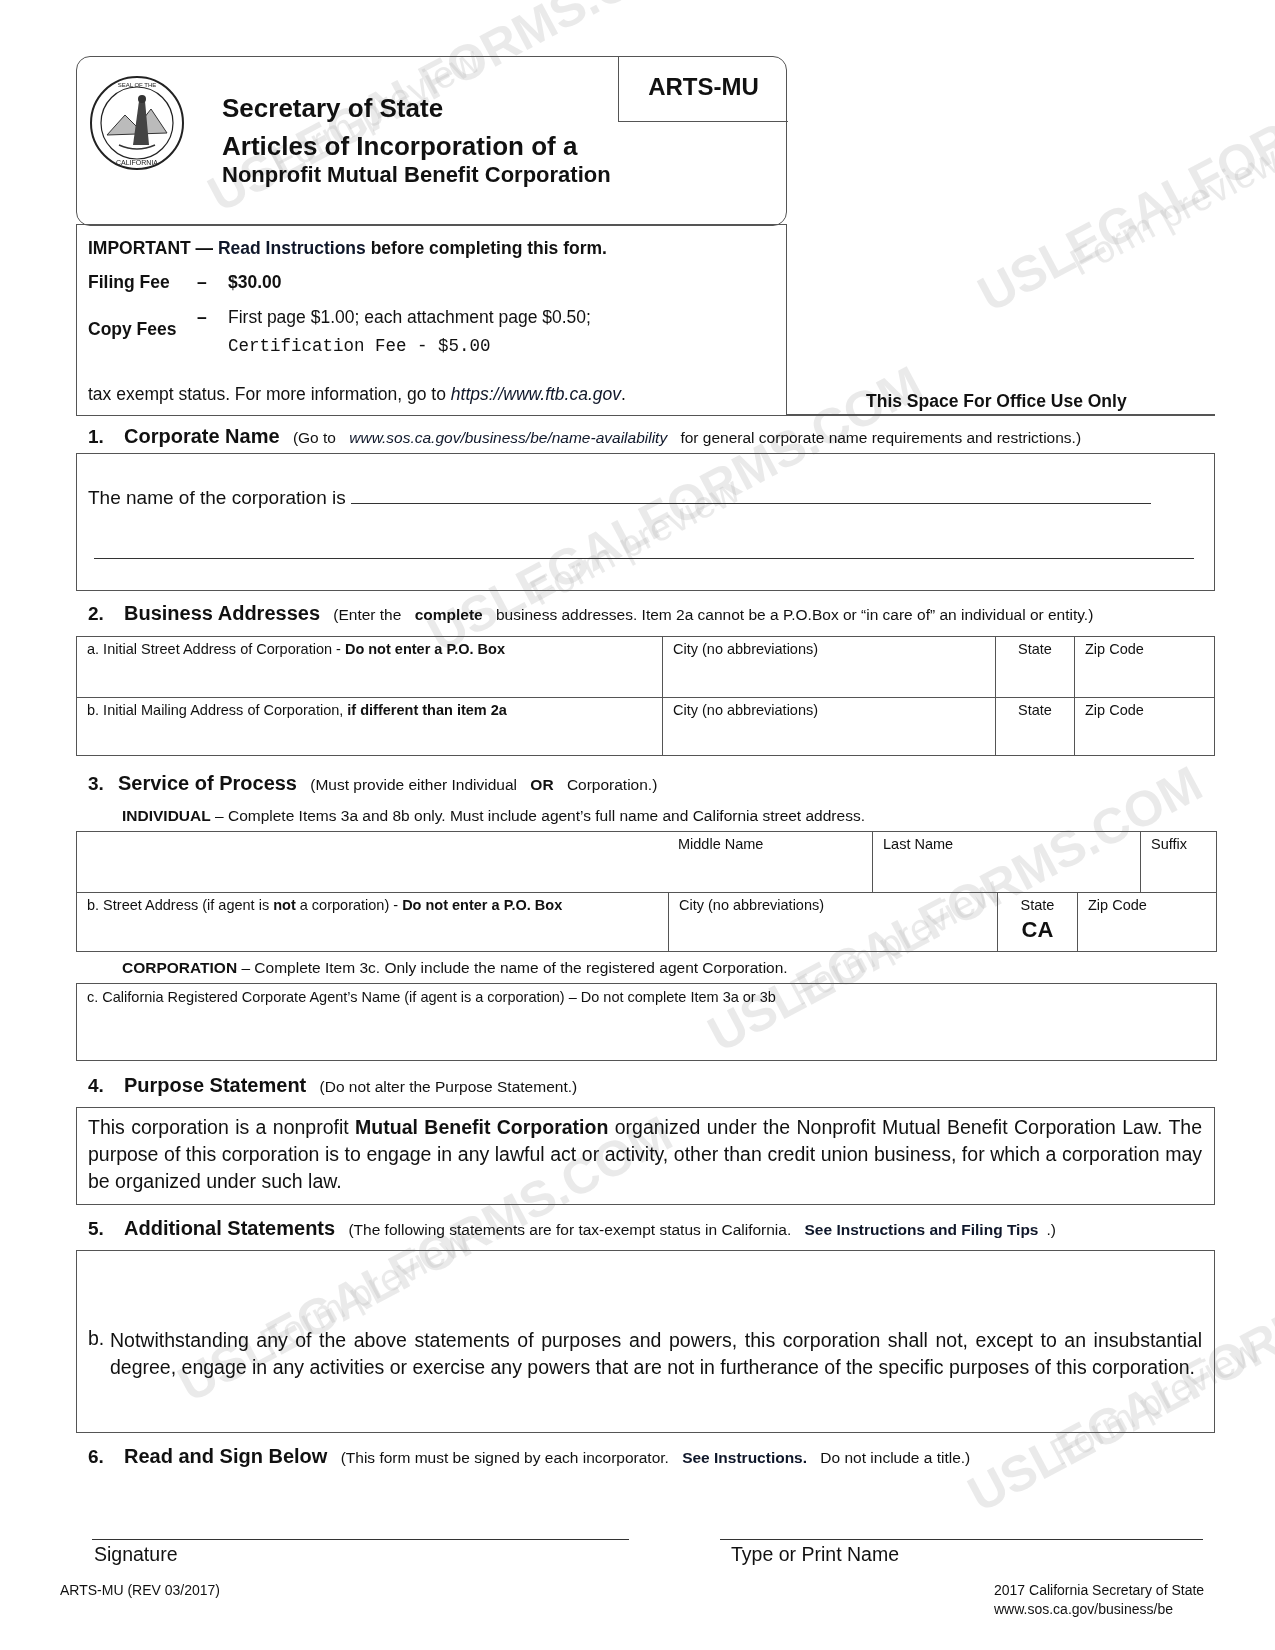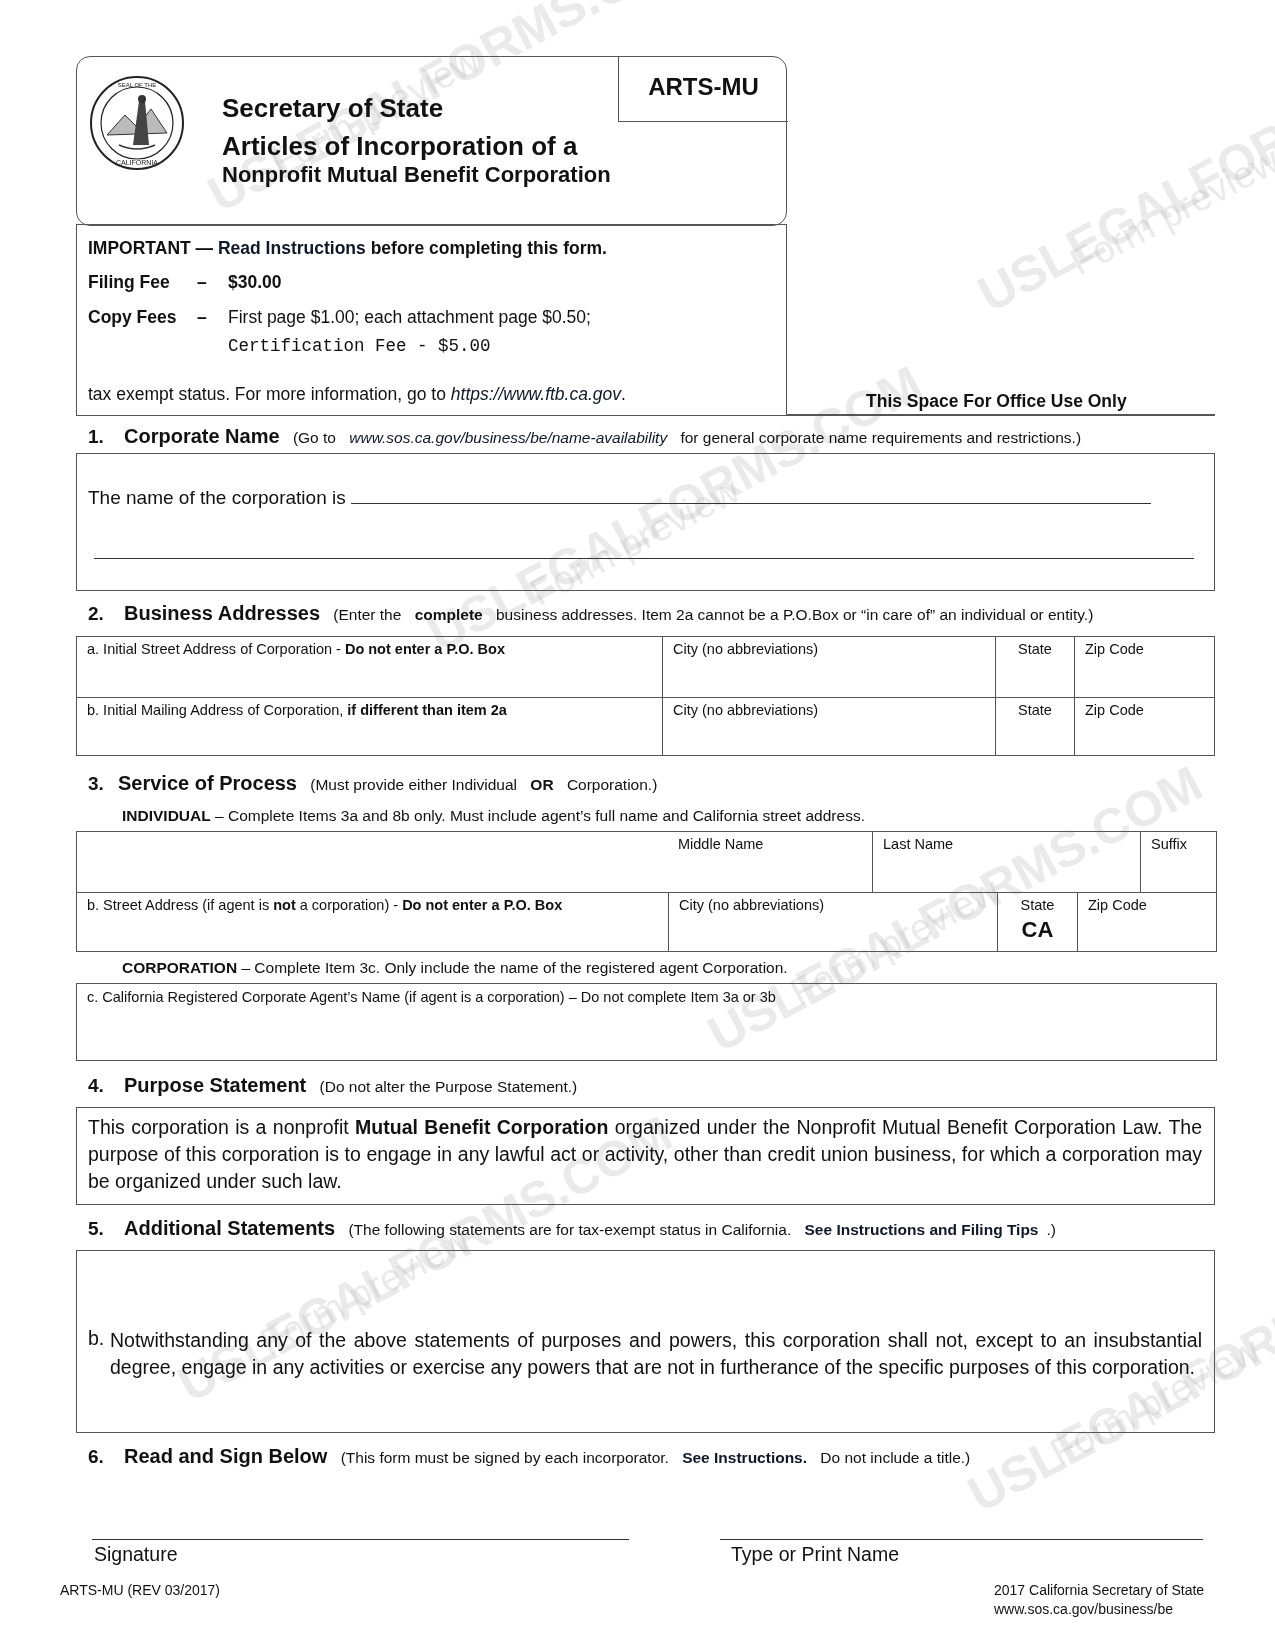--- a/index.html
+++ b/index.html
@@ -60,21 +60,21 @@
 
 <div class="box" style="left:76px;top:224px;width:711px;height:192px;font-size:17.5px;">
   <div class="abs" style="left:11px;top:13px;white-space:nowrap;">
     <span class="bold">IMPORTANT —</span>
     <span class="bold link">Read Instructions</span>
     <span class="bold">before completing this form.</span>
   </div>
   <div class="abs bold" style="left:11px;top:47px;">Filing Fee</div>
   <div class="abs bold" style="left:120px;top:47px;">–</div>
   <div class="abs bold" style="left:151px;top:47px;">$30.00</div>
-  <div class="abs bold" style="left:11px;top:82px;">Copy Fees</div>
+  <div class="abs bold" style="left:11px;top:94px;">Copy Fees</div>
   <div class="abs bold" style="left:120px;top:82px;">–</div>
   <div class="abs" style="left:151px;top:82px;">First page $1.00; each attachment page $0.50;</div>
   <div class="abs" style="left:151px;top:111px;font-family:Liberation Mono, monospace;">Certification Fee - $5.00</div>
   <div class="abs" style="left:11px;top:159px;white-space:nowrap;">
     <span>tax exempt status.  For more information, go to</span>
     <span class="it link">https://www.ftb.ca.gov</span><span>.</span>
   </div>
 </div>
 
 <div class="abs bold" style="left:866px;top:391px;font-size:17.5px;">This Space For Office Use Only</div>

